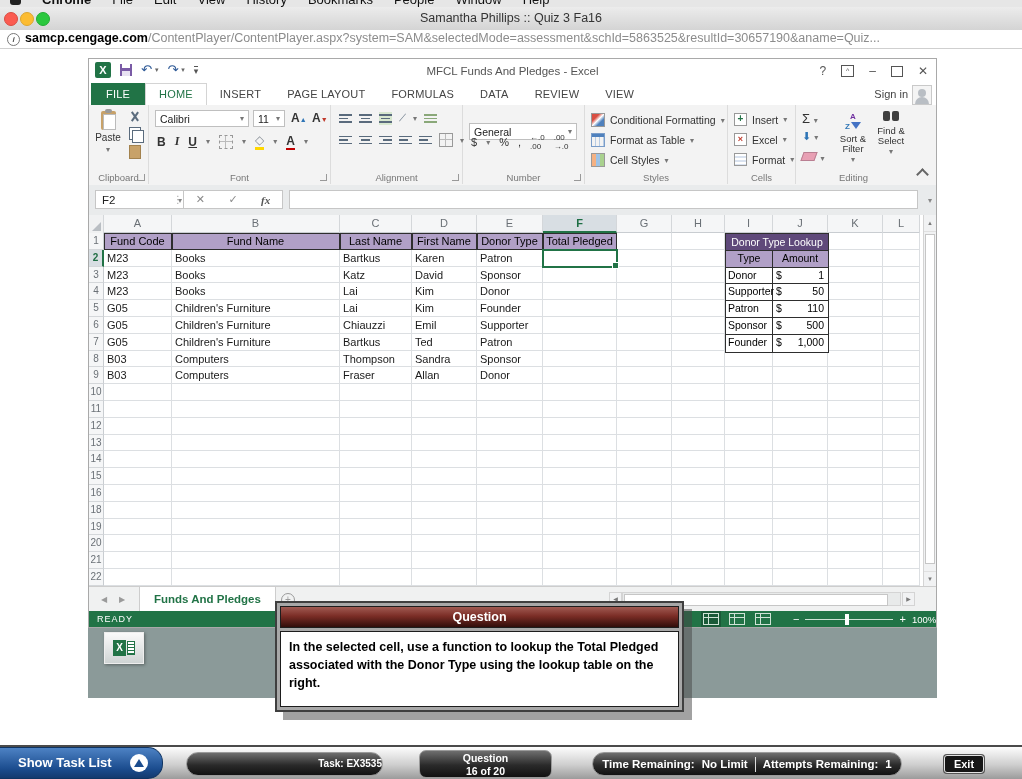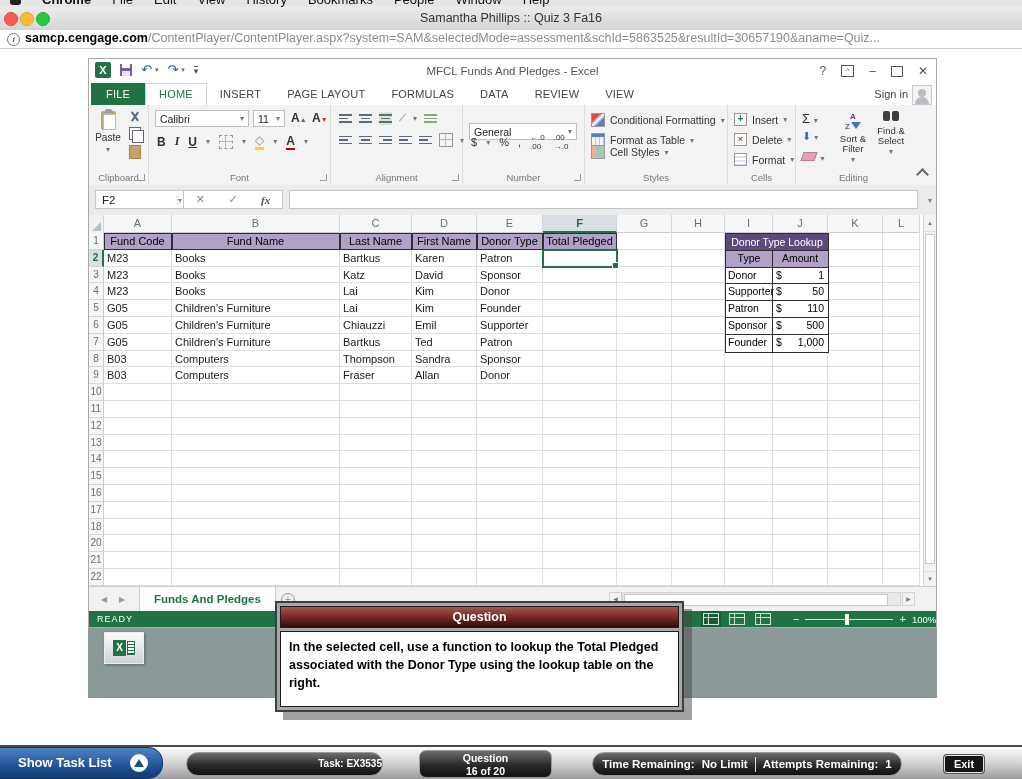--- a/index.html
+++ b/index.html
@@ -391,37 +391,37 @@
         <div class="sline" style="top:8px;">
             <span class="cficon"></span>
             <span>Conditional Formatting</span>
             <span class="car8">▾</span>
           </div>
         <div class="sline" style="top:28px;">
             <span class="taficon"></span>
             <span>Format as Table</span>
             <span class="car8">▾</span>
           </div>
-        <div class="sline" style="top:40px;">
+        <div class="sline" style="top:48px;">
             <span class="csicon"></span>
             <span>Cell Styles</span>
             <span class="car8">▾</span>
           </div>
         <div class="glabel">Styles</div>
       </div>
 
       <div class="grp" style="left:639px;width:68px;">
         <div class="sline" style="top:8px;">
             <span class="inicon">+</span>
             <span>Insert</span>
             <span class="car8">▾</span>
           </div>
         <div class="sline" style="top:28px;">
             <span class="deicon">×</span>
-            <span>Delete</span>
+            <span>Excel</span>
             <span class="car8">▾</span>
           </div>
         <div class="sline" style="top:48px;">
             <span class="foicon"></span>
             <span>Format</span>
             <span class="car8">▾</span>
           </div>
         <div class="glabel">Cells</div>
       </div>
 
@@ -707,36 +707,36 @@
             <div class="xcell" style="width: 66px;"></div>
             <div class="xcell" style="width: 74px;"></div>
             <div class="xcell" style="width: 55px;"></div>
             <div class="xcell" style="width: 53px;"></div>
             <div class="xcell" style="width: 48px;"></div>
             <div class="xcell" style="width: 55px;"></div>
             <div class="xcell" style="width: 55px;"></div>
             <div class="xcell" style="width: 37px;"></div>
           </div>
           <div class="xrow">
-            <div class="rhead">17</div>
-            <div class="xcell" style="width: 68px;"></div>
-            <div class="xcell" style="width: 168px;"></div>
-            <div class="xcell" style="width: 72px;"></div>
-            <div class="xcell" style="width: 65px;"></div>
-            <div class="xcell" style="width: 66px;"></div>
-            <div class="xcell" style="width: 74px;"></div>
-            <div class="xcell" style="width: 55px;"></div>
-            <div class="xcell" style="width: 53px;"></div>
-            <div class="xcell" style="width: 48px;"></div>
-            <div class="xcell" style="width: 55px;"></div>
-            <div class="xcell" style="width: 55px;"></div>
-            <div class="xcell" style="width: 37px;"></div>
-          </div>
-          <div class="xrow">
             <div class="rhead">18</div>
+            <div class="xcell" style="width: 68px;"></div>
+            <div class="xcell" style="width: 168px;"></div>
+            <div class="xcell" style="width: 72px;"></div>
+            <div class="xcell" style="width: 65px;"></div>
+            <div class="xcell" style="width: 66px;"></div>
+            <div class="xcell" style="width: 74px;"></div>
+            <div class="xcell" style="width: 55px;"></div>
+            <div class="xcell" style="width: 53px;"></div>
+            <div class="xcell" style="width: 48px;"></div>
+            <div class="xcell" style="width: 55px;"></div>
+            <div class="xcell" style="width: 55px;"></div>
+            <div class="xcell" style="width: 37px;"></div>
+          </div>
+          <div class="xrow">
+            <div class="rhead">19</div>
             <div class="xcell" style="width: 68px;"></div>
             <div class="xcell" style="width: 168px;"></div>
             <div class="xcell" style="width: 72px;"></div>
             <div class="xcell" style="width: 65px;"></div>
             <div class="xcell" style="width: 66px;"></div>
             <div class="xcell" style="width: 74px;"></div>
             <div class="xcell" style="width: 55px;"></div>
             <div class="xcell" style="width: 53px;"></div>
             <div class="xcell" style="width: 48px;"></div>
             <div class="xcell" style="width: 55px;"></div>

